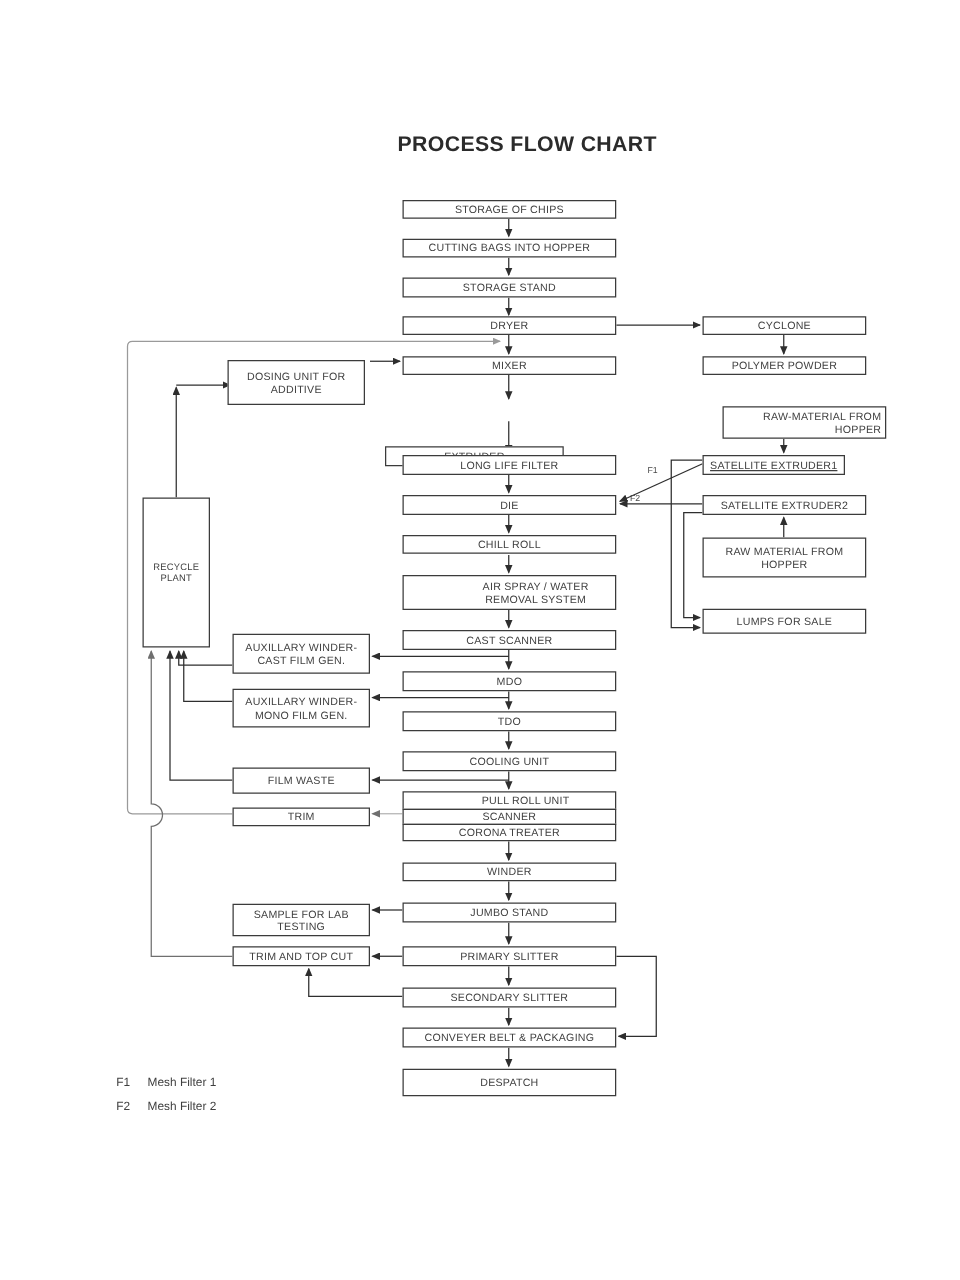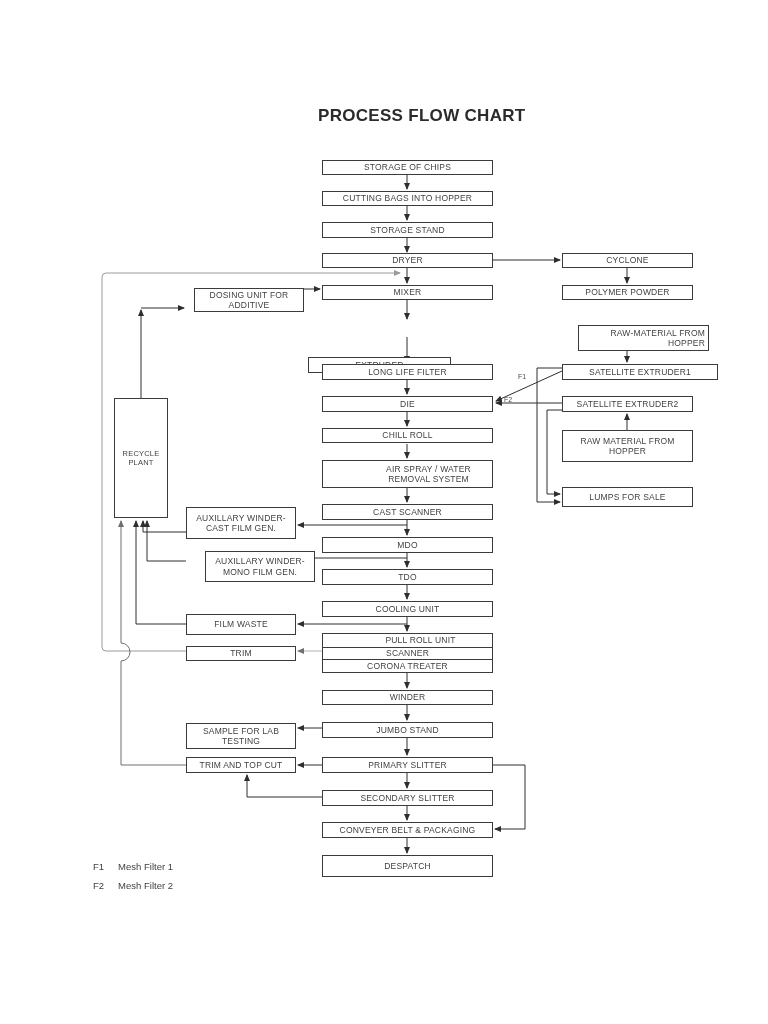--- a/index.html
+++ b/index.html
@@ -157,39 +157,39 @@
       </div>
       <div class="node" style="left: 562px; top: 253px; width: 131px; height: 15px;">
         <span>CYCLONE</span>
       </div>
       <div class="node" style="left: 562px; top: 285px; width: 131px; height: 15px;">
         <span>POLYMER POWDER</span>
       </div>
       <div class="node" style="left: 578px; top: 325px; width: 131px; height: 26px; text-align: right;">
         <span>RAW-MATERIAL FROM HOPPER</span>
       </div>
-      <div class="node" style="left: 562px; top: 364px; width: 156px; height: 16px;">
+      <div class="node" style="left: 562px; top: 364px; width: 114px; height: 16px; text-decoration: underline;">
         <span>SATELLITE EXTRUDER1</span>
       </div>
       <div class="node" style="left: 562px; top: 396px; width: 131px; height: 16px;">
         <span>SATELLITE EXTRUDER2</span>
       </div>
       <div class="node" style="left: 562px; top: 430px; width: 131px; height: 32px;">
         <span>RAW MATERIAL FROM HOPPER</span>
       </div>
       <div class="node" style="left: 562px; top: 487px; width: 131px; height: 20px;">
         <span>LUMPS FOR SALE</span>
       </div>
-      <div class="node" style="left: 194px; top: 288px; width: 110px; height: 24px;">
+      <div class="node" style="left: 182px; top: 288px; width: 110px; height: 36px;">
         <span>DOSING UNIT FOR ADDITIVE</span>
       </div>
       <div class="node" style="left: 186px; top: 507px; width: 110px; height: 32px;">
         <span>AUXILLARY WINDER- CAST FILM GEN.</span>
       </div>
-      <div class="node" style="left: 186px; top: 551px; width: 110px; height: 31px; margin-left: 19px;">
+      <div class="node" style="left: 186px; top: 551px; width: 110px; height: 31px;">
         <span>AUXILLARY WINDER- MONO FILM GEN.</span>
       </div>
       <div class="node" style="left: 186px; top: 614px; width: 110px; height: 21px;">
         <span>FILM WASTE</span>
       </div>
       <div class="node" style="left: 186px; top: 646px; width: 110px; height: 15px;">
         <span>TRIM</span>
       </div>
       <div class="node" style="left: 186px; top: 723px; width: 110px; height: 26px;">
         <span>SAMPLE FOR LAB TESTING</span>

